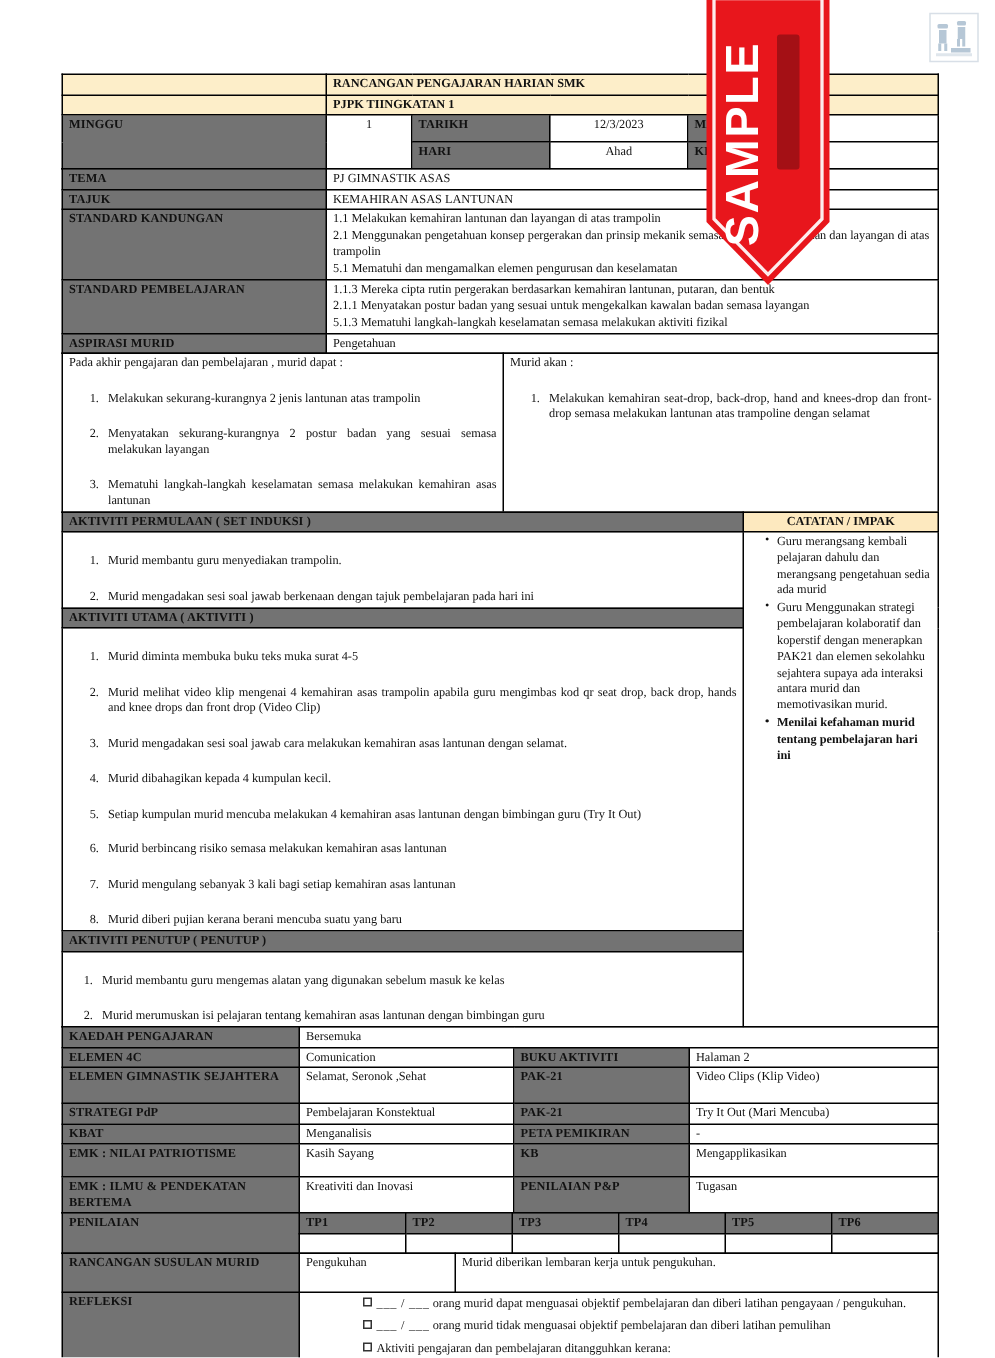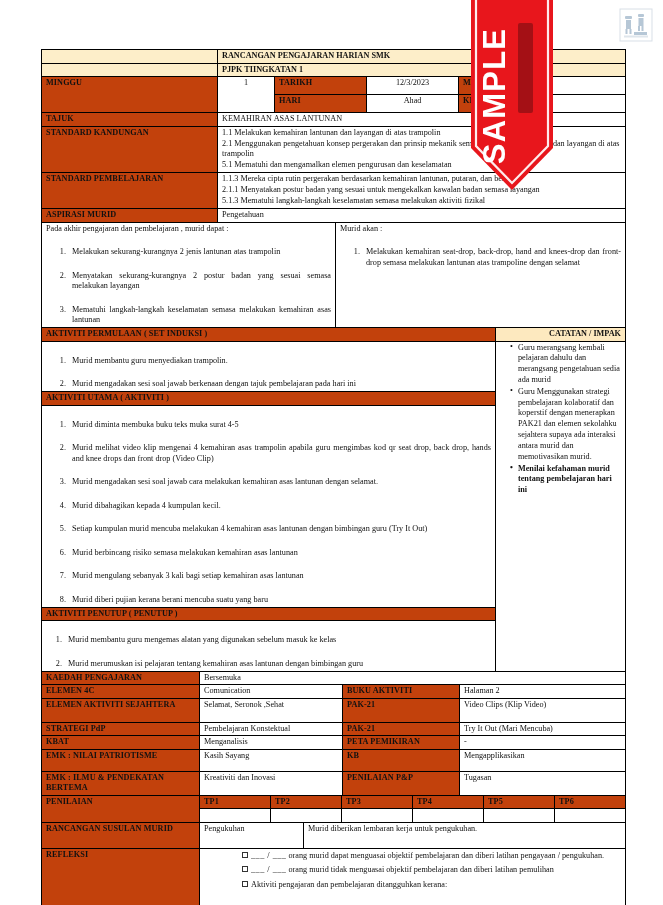--- a/index.html
+++ b/index.html
@@ -46,21 +46,21 @@
   }
   table.t td {
     border: 1px solid #000;
     padding: 1px 4px;
     vertical-align: top;
     font-size: 8.2px;
     line-height: 1.28;
     color: #111;
   }
   .hdr {
-    background: #c2410c;
+    background: #737373;
     font-weight: bold;
     letter-spacing: .1px;
   }
   .hdrc { background: #fde9bf; font-weight: bold; text-align: left; }
   .ctr  { text-align: center; }
   .pale { background: #fdeec9; }
   .plain { background: #ffffff; }
   .mid  { vertical-align: middle; }
 
   .banner {
@@ -97,21 +97,21 @@
     position: absolute;
     left: 0; top: -1px;
   }
   .b { font-weight: bold; }
   .flow p { margin: 0 0 .5px 0; }
 
   .sideheader {
     background: #fde9bf;
     font-weight: bold;
     font-size: 8.4px;
-    text-align: right;
+    text-align: center;
     padding: 1px 3px;
   }
   .sidecell {
     font-size: 7.6px;
     line-height: 1.3;
     padding: 2px 3px;
   }
 
   .chk {
     display: inline-block;
@@ -193,20 +193,24 @@
       </tr>
     </tbody>
       </table>
 
     <table class="t" style="margin-top:-1px">
       <colgroup>
           <col style="width:176px">
           <col style="width:408px">
         </colgroup>
       <tbody>
+          <tr>
+        <td class="hdr">TEMA</td>
+        <td class="plain">PJ GIMNASTIK ASAS</td>
+      </tr>
       <tr>
         <td class="hdr">TAJUK</td>
         <td class="plain">KEMAHIRAN ASAS LANTUNAN</td>
       </tr>
       <tr>
         <td class="hdr">STANDARD KANDUNGAN</td>
         <td class="plain flow">
           <p>1.1 Melakukan kemahiran lantunan dan layangan di atas trampolin</p>
           <p>2.1 Menggunakan pengetahuan konsep pergerakan dan prinsip mekanik semasa melakukan lantunan dan layangan di atas trampolin</p>
           <p>5.1 Mematuhi dan mengamalkan elemen pengurusan dan keselamatan</p>
@@ -331,21 +335,21 @@
       </tr>
 
       <tr>
         <td class="hdr">ELEMEN 4C</td>
         <td class="plain">Comunication</td>
         <td class="hdr">BUKU AKTIVITI</td>
         <td class="plain">Halaman 2</td>
       </tr>
 
       <tr>
-        <td class="hdr" style="height:24px">ELEMEN AKTIVITI SEJAHTERA</td>
+        <td class="hdr" style="height:24px">ELEMEN GIMNASTIK SEJAHTERA</td>
         <td class="plain">Selamat, Seronok ,Sehat</td>
         <td class="hdr">PAK-21</td>
         <td class="plain">Video Clips (Klip Video)</td>
       </tr>
 
       <tr>
         <td class="hdr">STRATEGI PdP</td>
         <td class="plain">Pembelajaran Konstektual</td>
         <td class="hdr">PAK-21</td>
         <td class="plain">Try It Out (Mari Mencuba)</td>

